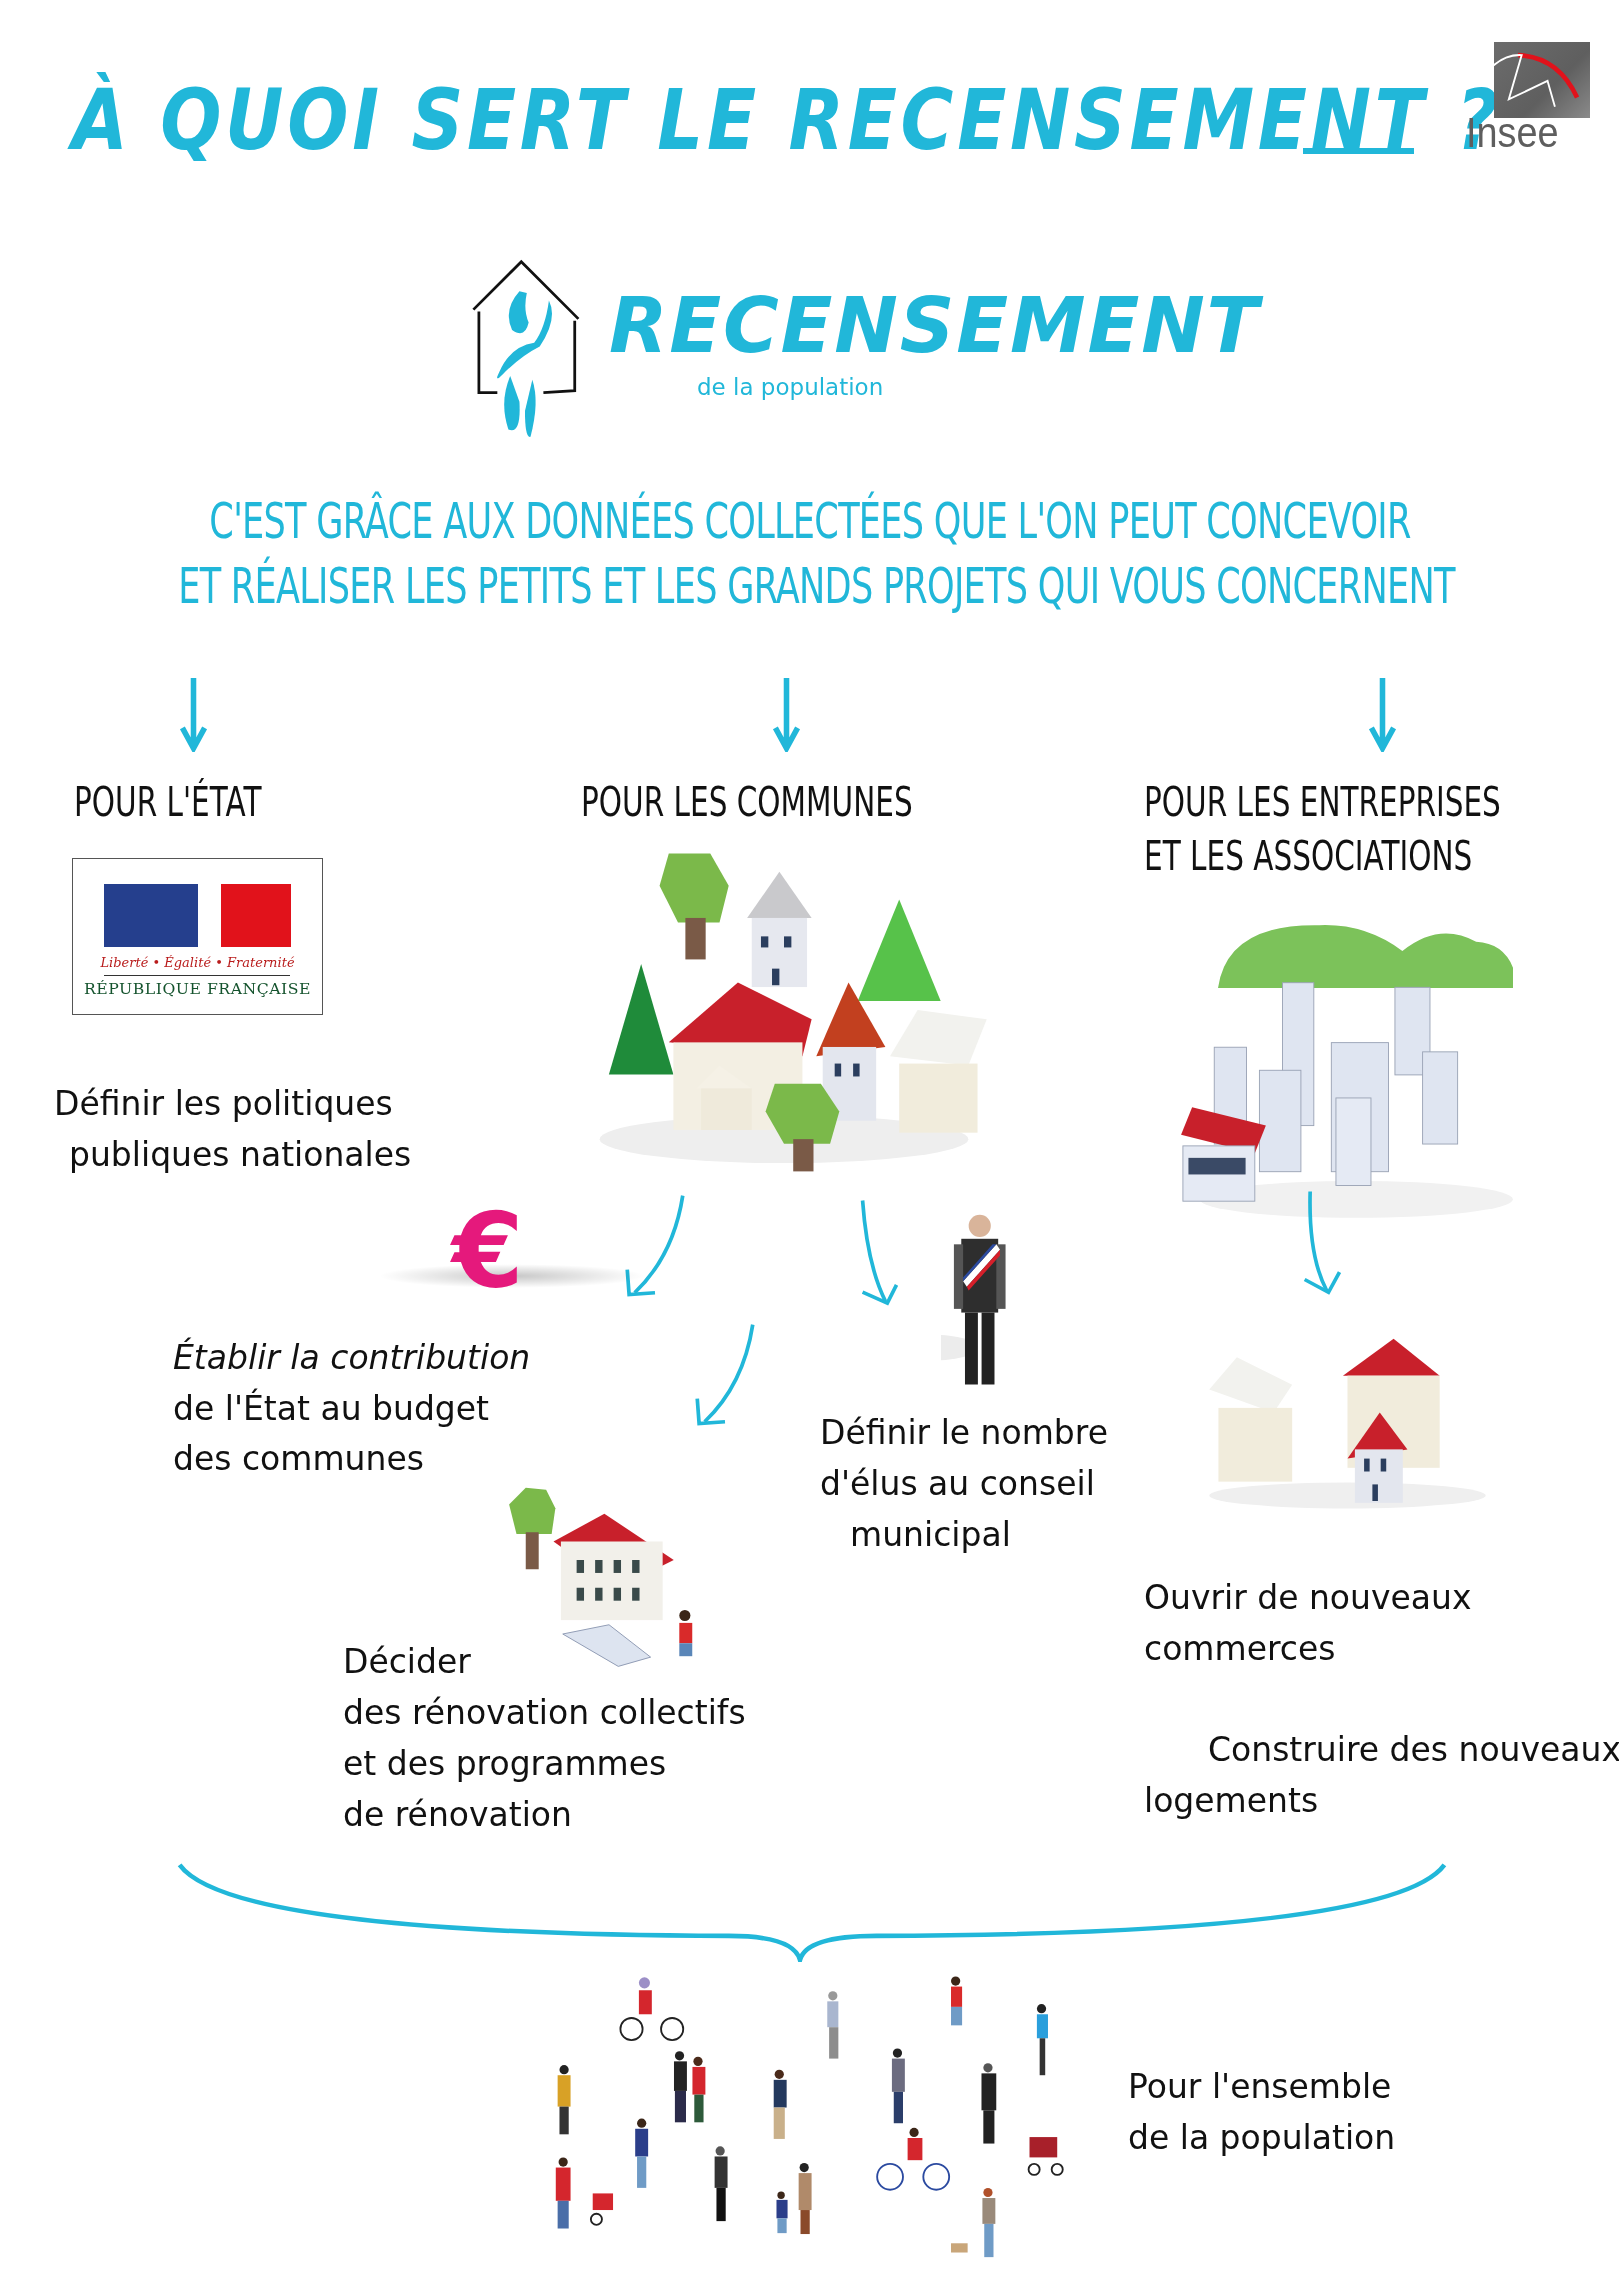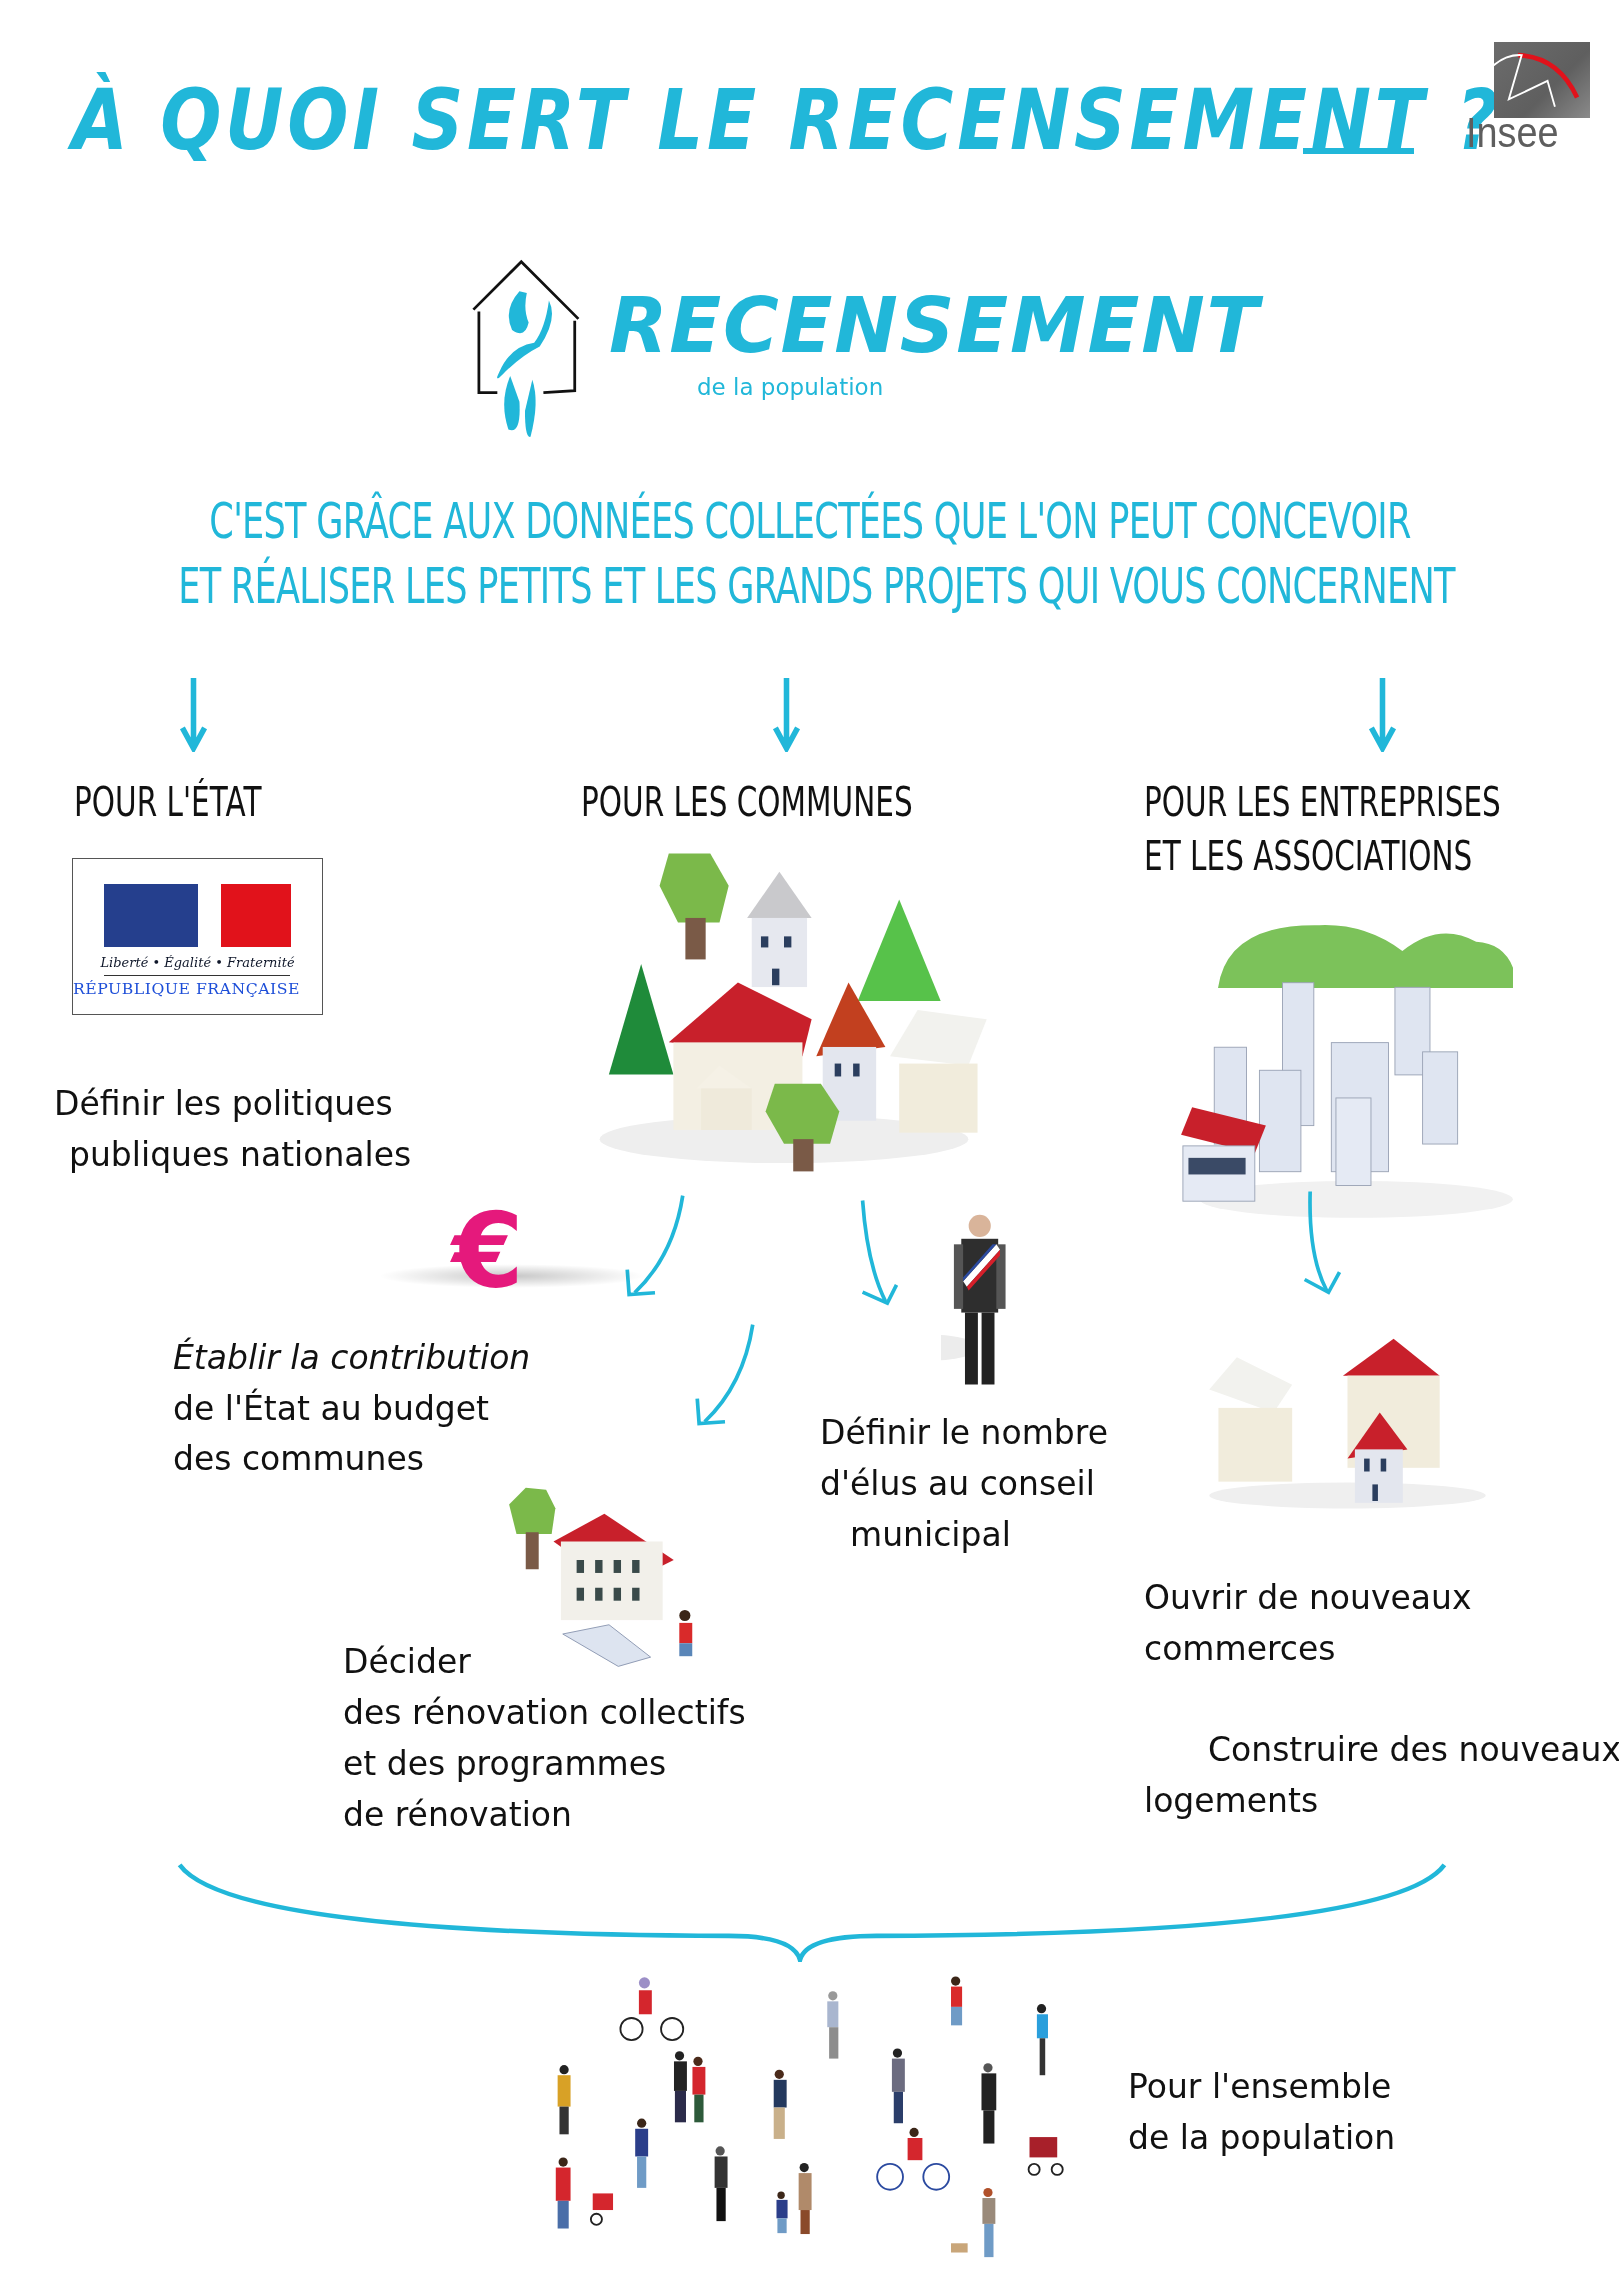--- a/index.html
+++ b/index.html
@@ -20,24 +20,24 @@
   .tagline { left: 0; width: 1620px; text-align: center; font-family: "DejaVu Sans Condensed","DejaVu Sans", sans-serif;
              font-size: 50px; color: #21b7d9; letter-spacing: -0.9px; line-height: 65px;
              transform: scaleX(0.78); transform-origin: center top; white-space: nowrap; }
   .col-head { font-family: "DejaVu Sans", sans-serif; font-size: 41px; color: #111; line-height: 54px;
               transform: scaleX(0.72); transform-origin: left top; white-space: nowrap; }
   .body-txt { font-family: "DejaVu Sans", sans-serif; font-size: 33px; line-height: 51px; color: #111; white-space: nowrap; }
   .flag { left: 72px; top: 858px; width: 249px; height: 155px; border: 1.8px solid #555; background: #fff; }
   .flag-blue { position: absolute; left: 31px; top: 25px; width: 94px; height: 63px; background: #253f8d; }
   .flag-red { position: absolute; left: 148px; top: 25px; width: 70px; height: 63px; background: #e1121b; }
   .flag-motto { position: absolute; left: 0; width: 249px; top: 96px; text-align: center;
-                font-family: "DejaVu Serif", serif; font-style: italic; font-size: 13px; color: #0f172a; }
+                font-family: "DejaVu Serif", serif; font-style: italic; font-size: 13px; color: #b91c1c; }
   .flag-rule { position: absolute; left: 31px; width: 186px; top: 116px; height: 0.9px; background: #333; }
-  .flag-name { position: absolute; left: 0; width: 249px; top: 120px; 
-               font-family: "DejaVu Serif", serif; font-size: 15.7px; color: #1d4ed8; letter-spacing: 0.5px; }
+  .flag-name { position: absolute; left: 0; width: 249px; top: 120px; text-align: center;
+               font-family: "DejaVu Serif", serif; font-size: 15.7px; color: #14532d; letter-spacing: 0.5px; }
   .euro { left: 452px; top: 1191px; font-family: "DejaVu Sans", sans-serif; font-weight: bold;
           font-size: 103px; color: #e5197c; }
   .euro-shadow { left: 378px; top: 1264px; width: 268px; height: 24px; border-radius: 50%;
                  background: radial-gradient(ellipse at center, rgba(0,0,0,0.22) 0%, rgba(0,0,0,0) 70%); }
   .hills { left: 1218px; top: 914px; width: 295px; height: 74px; }
   svg { display: block; }
 </style>
 </head>
 <body>
 

